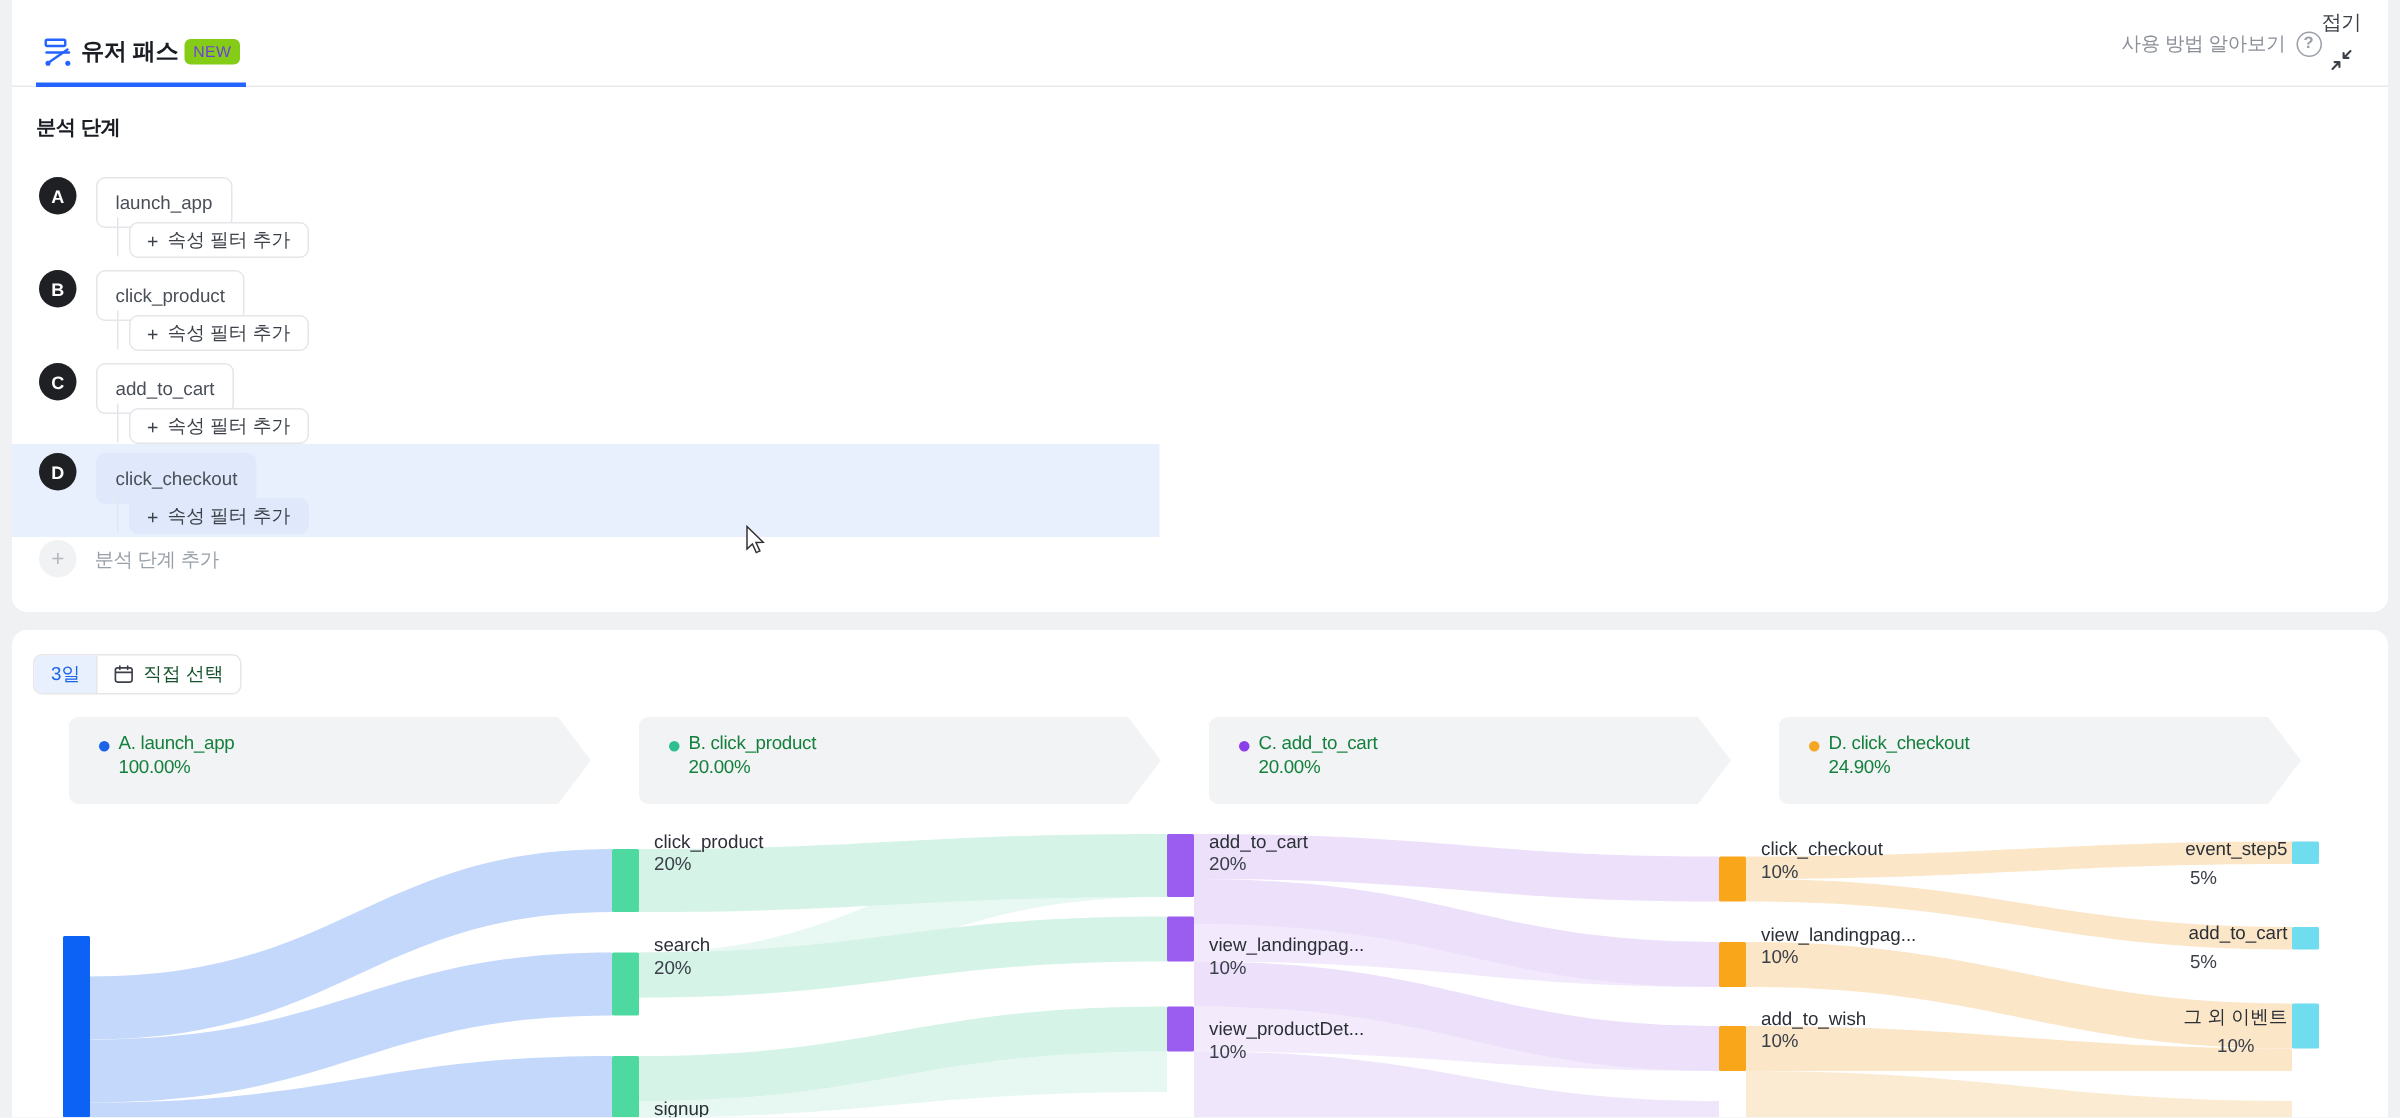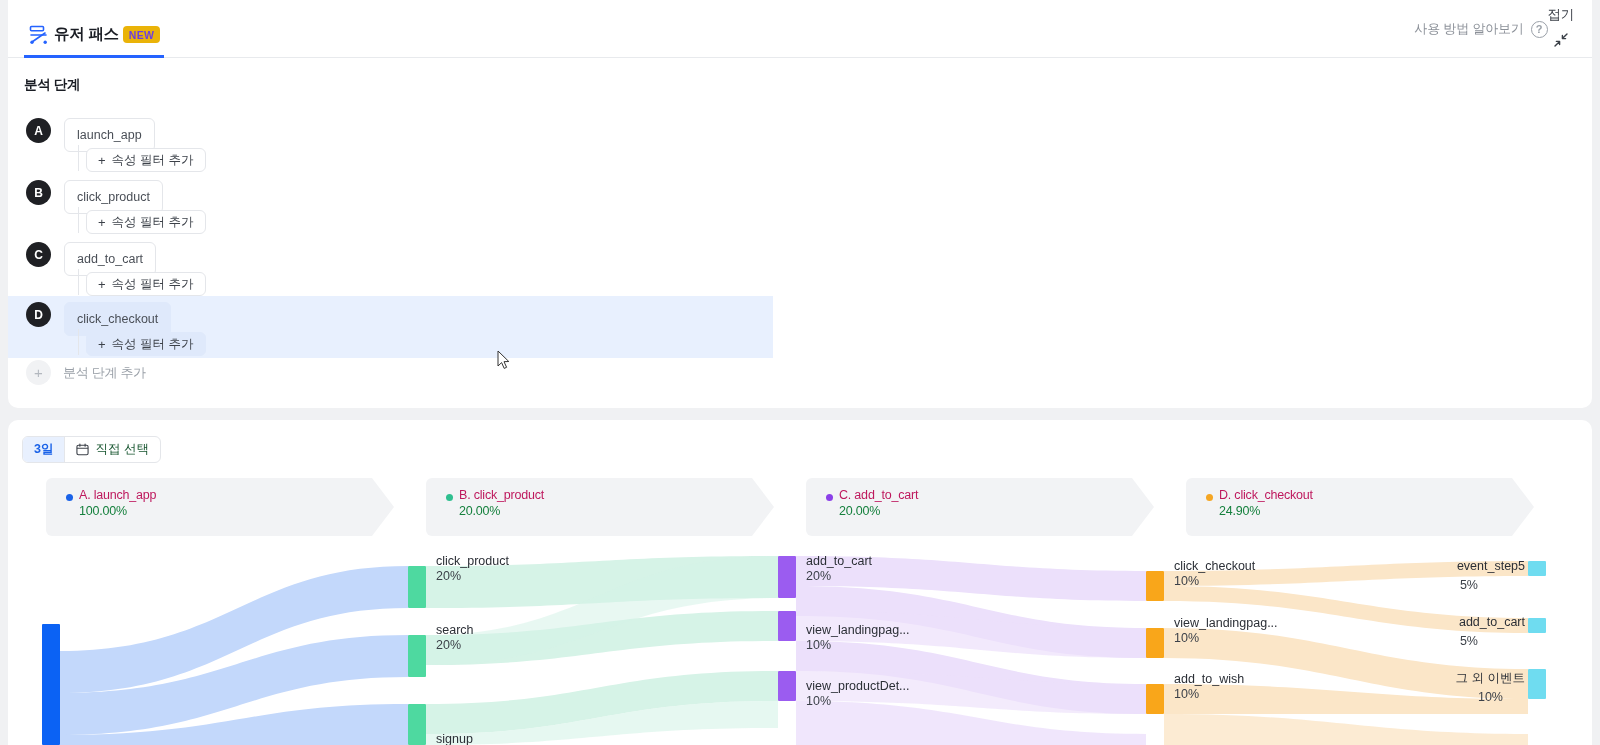--- a/index.html
+++ b/index.html
@@ -29,22 +29,22 @@
   }
   .tab {
     position: absolute; left: 16px; top: 14px;
     display: flex; align-items: center; gap: 4px;
     height: 44px; padding: 0 4px 0 4px;
     border-bottom: 3px solid #2563ff;
   }
   .tab-logo { width: 22px; height: 22px; display:block; }
   .tab-label { font-size: 15.5px; font-weight: 700; color: #1a1d24; letter-spacing:-.3px; }
   .badge-new {
-    font-size: 10.5px; font-weight: 700; color: #6d3fe0;
-    background: #eab308; border-radius: 4px; padding: 3px 6px 2px;
+    font-size: 10.5px; font-weight: 400; color: #6d3fe0;
+    background: #84cc16; border-radius: 4px; padding: 3px 6px 2px;
     letter-spacing: .3px;
   }
   .hdr-right {
     position: absolute; right: 18px; top: 0; height: 58px;
     display: flex; align-items: center; 
   }
   .hdr-link { display: flex; align-items: center; gap: 7px; cursor: pointer; }
   .hdr-link-text { font-size: 13px; color: #8b9098; letter-spacing: -.2px; }
   .qmark {
     width: 17px; height: 17px; border-radius: 50%;
@@ -119,37 +119,37 @@
     position: absolute; left: 14px; top: 16px;
     display: flex; height: 27px;
     border: 1px solid #e4e6ea; border-radius: 6px; overflow: hidden;
     background: #fff;
   }
   .seg-item {
     display: flex; align-items: center; gap: 6px;
     padding: 0 11px; font-size: 12.5px; color: #14532d;
     cursor: pointer;
   }
-  .seg-item.sel { background: #e8f0fe; color: #1a62e8; font-weight: 700; }
+  .seg-item.sel { background: #e8f0fe; color: #1a62e8; font-weight: 400; }
   .seg-div { width: 1px; background: #e4e6ea; }
   .cal-icon { width: 13px; height: 13px; display: block; }
 
   
   .stephdr {
     position: absolute; top: 58px; height: 58px;
     overflow: visible;
   }
   .stephdr svg { position: absolute; inset: 0; }
   .stephdr .sh-dot {
     position: absolute; left: 20px; top: 16px;
     width: 7px; height: 7px; border-radius: 50%;
   }
   .stephdr .sh-name {
     position: absolute; left: 33px; top: 10px;
-    font-size: 12.5px; color: #be185d; letter-spacing: -.2px;
+    font-size: 12.5px; color: #15803d; letter-spacing: -.2px;
   }
   .stephdr .sh-pct {
     position: absolute; left: 33px; top: 26px;
     font-size: 12.5px; color: #15803d; letter-spacing: -.2px;
   }
 
   
   #sankey { position: absolute; left: 0; top: 118px; width: 1584px; height: 207px; }
   .nd-label { font-size: 12.5px; fill: #2b2f36; font-family: "Liberation Sans", sans-serif; }
   .nd-pct  { font-size: 12.5px; fill: #3c4149; font-family: "Liberation Sans", sans-serif; }

